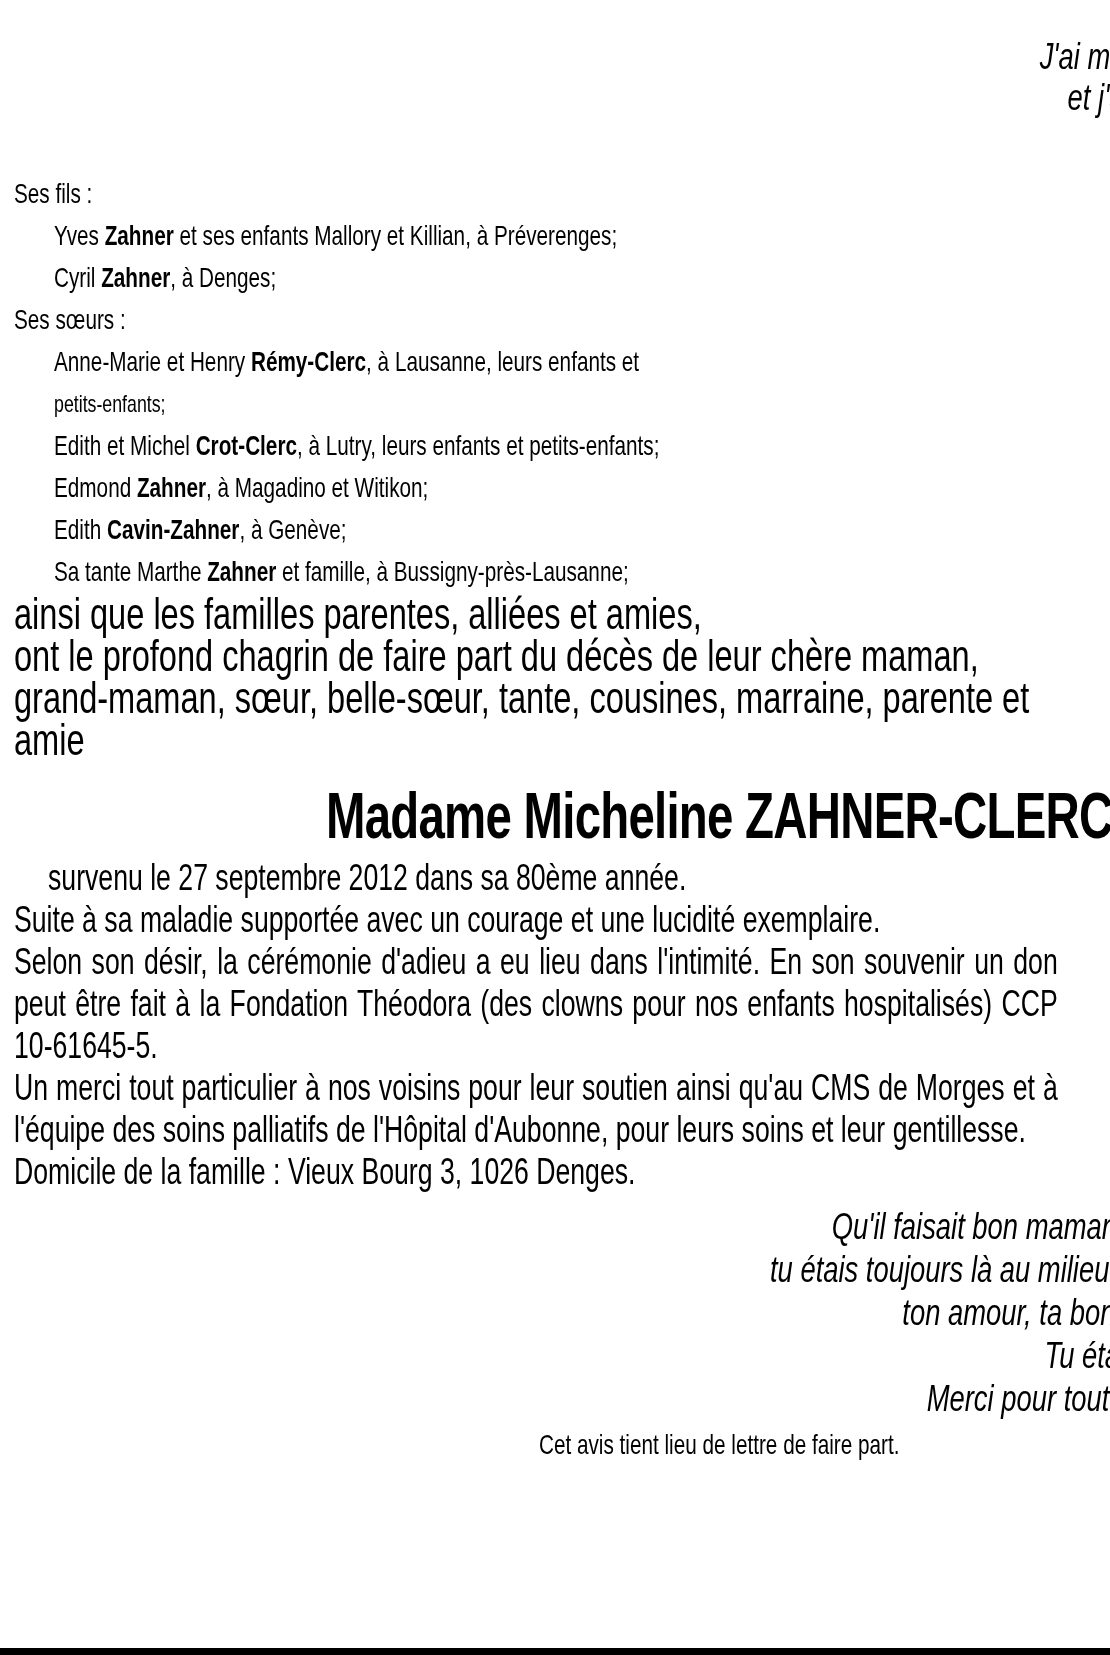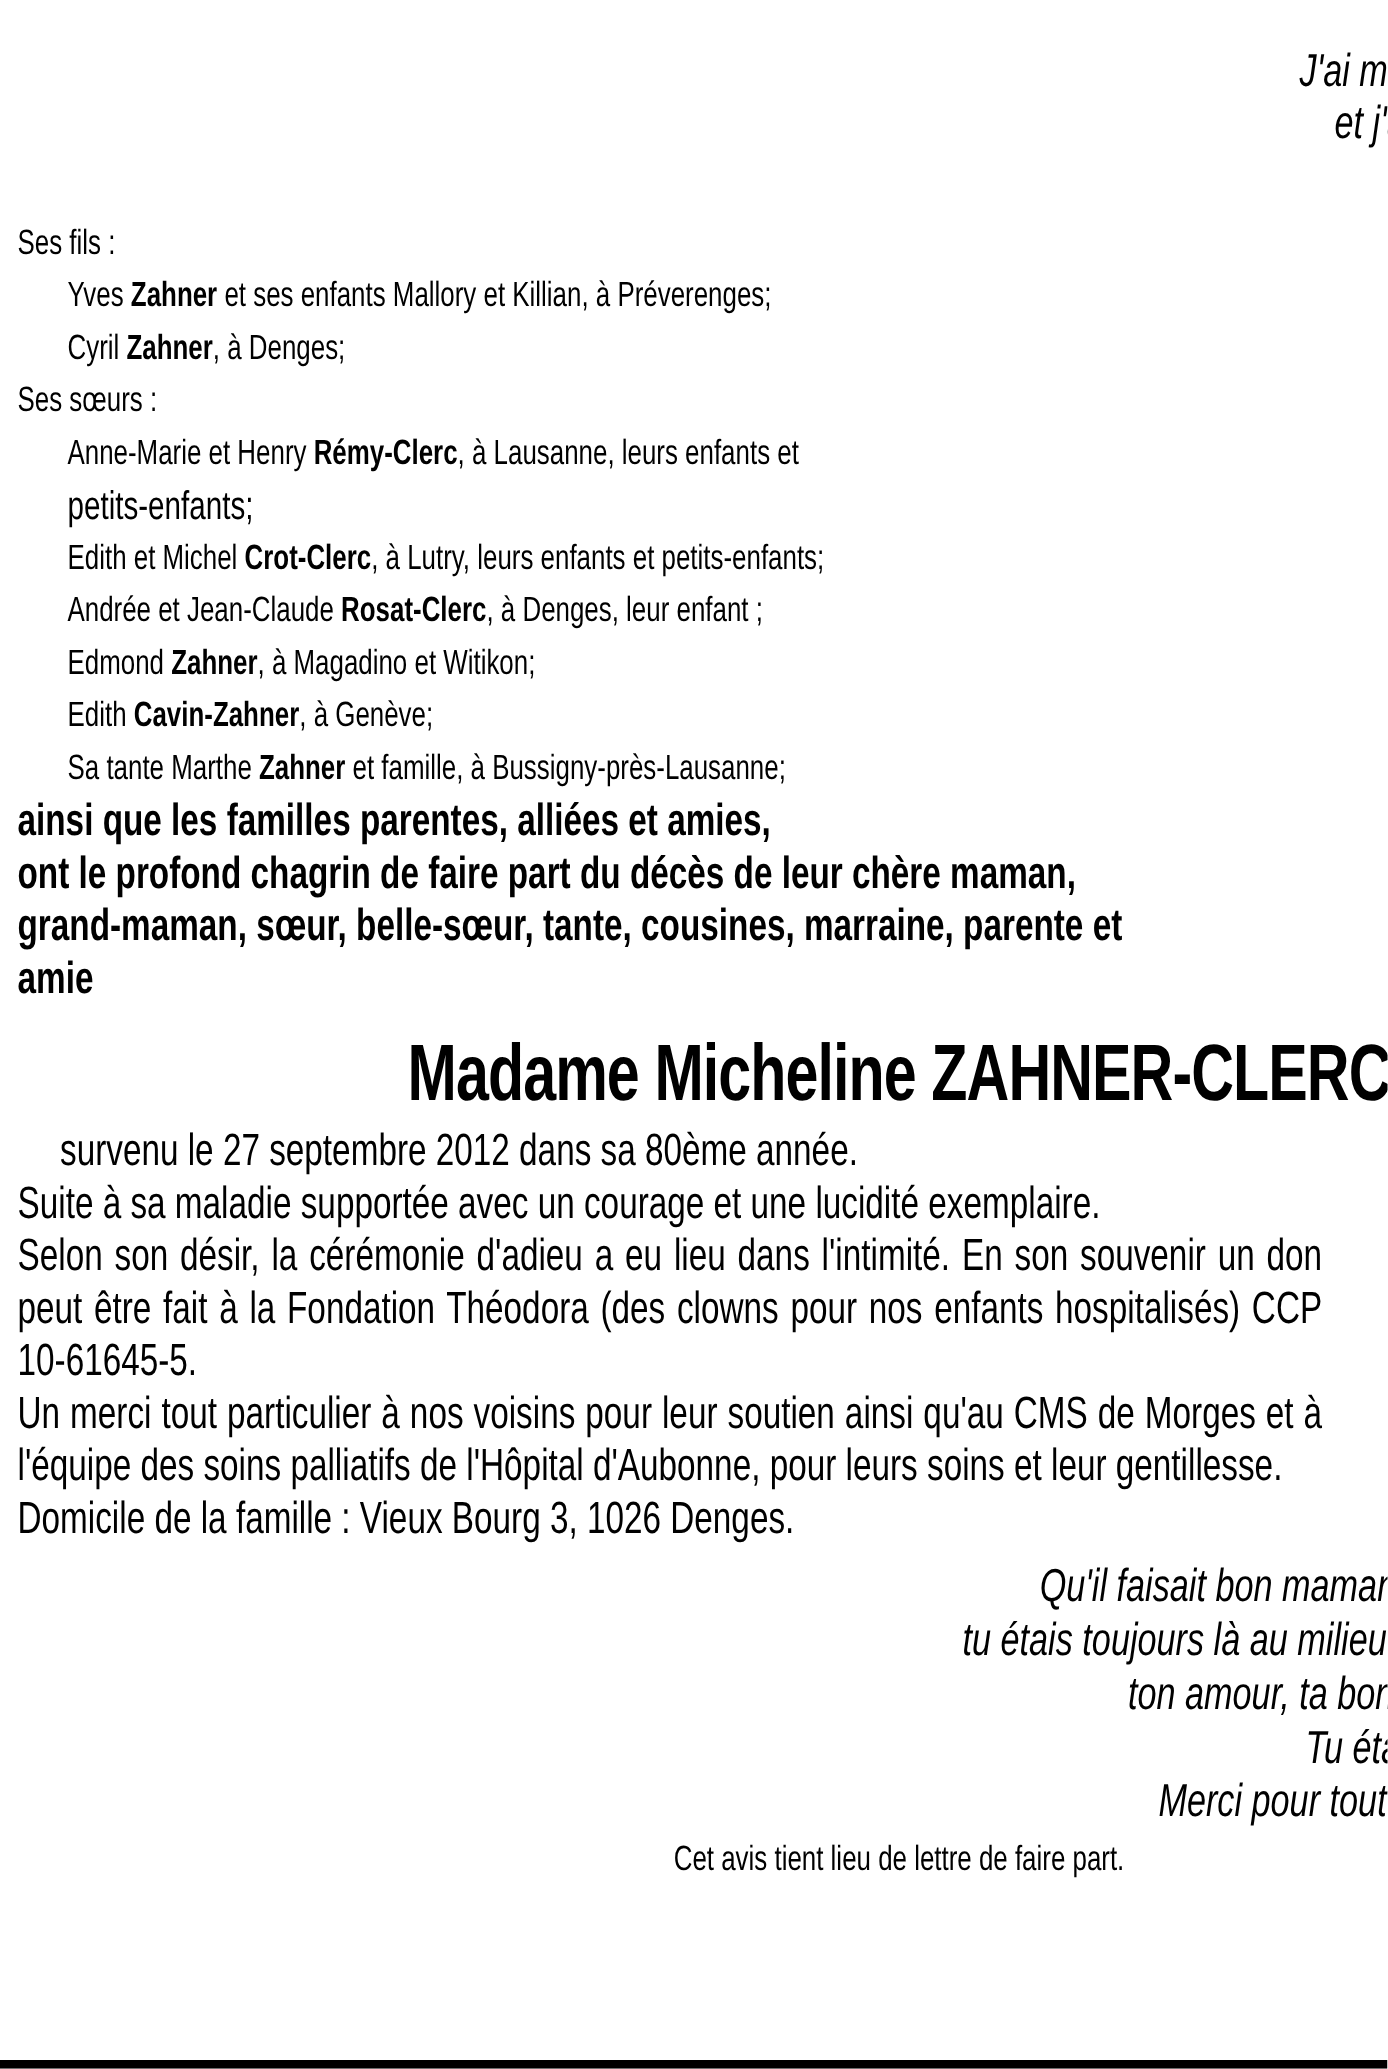--- a/index.html
+++ b/index.html
@@ -74,31 +74,30 @@
   }
   .fam-line.indent {
     padding-left: 40px;
   }
   .fam-line b {
     font-weight: bold;
   }
 
   
   .fam-sub {
-    font-size: 32px;
+    font-size: 24px;
     line-height: 42px;
     padding-left: 40px;
     white-space: nowrap;
   }
 
   
   .lead {
-    font-size: 36px;
-    line-height: 42px;
-    font-weight: bold;
+    font-size: 44px;
+    line-height: 42px;
   }
   .lead .line {
     white-space: nowrap;
   }
 
   
   .name-head {
     margin-top: 20px;
     margin-bottom: 6px;
     text-align: center;
@@ -191,23 +190,20 @@
           <span class="cond"><span>Anne-Marie et Henry </span><b>Rémy-Clerc</b><span>, à Lausanne, leurs enfants et</span></span>
         </div>
       <div class="fam-sub">
           <span class="cond">petits-enfants;</span>
         </div>
 
       <div class="fam-line indent">
           <span class="cond"><span>Edith et Michel </span><b>Crot-Clerc</b><span>, à Lutry, leurs enfants et petits-enfants;</span></span>
         </div>
 
-      <div class="fam-line indent">
-          <span class="cond"><span>Andrée et Jean-Claude </span><b>Rosat-Clerc</b><span>, à Denges, leur enfant ;</span></span>
-        </div>
 
 
       <div class="fam-line indent">
           <span class="cond"><span>Edmond </span><b>Zahner</b><span>, à Magadino et Witikon;</span></span>
         </div>
 
       <div class="fam-line indent">
           <span class="cond"><span>Edith </span><b>Cavin-Zahner</b><span>, à Genève;</span></span>
         </div>
 

